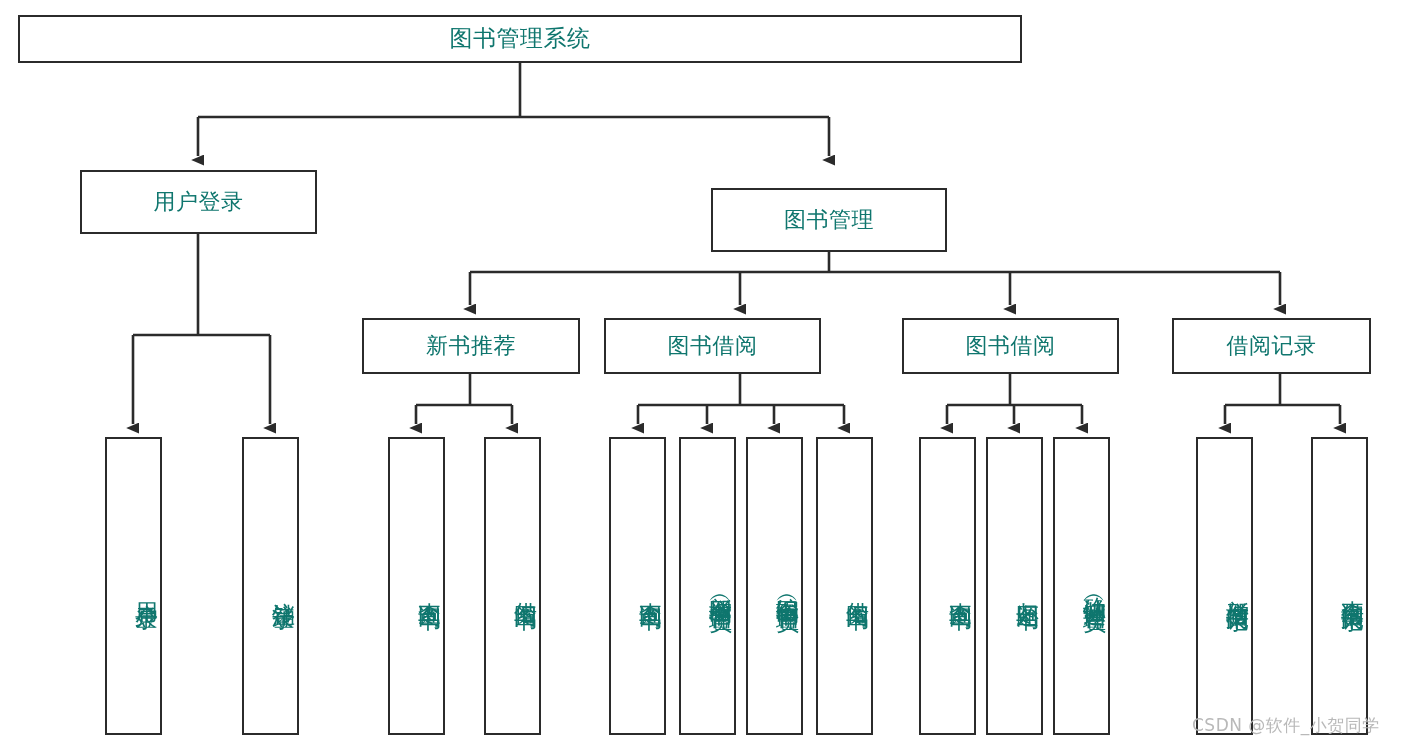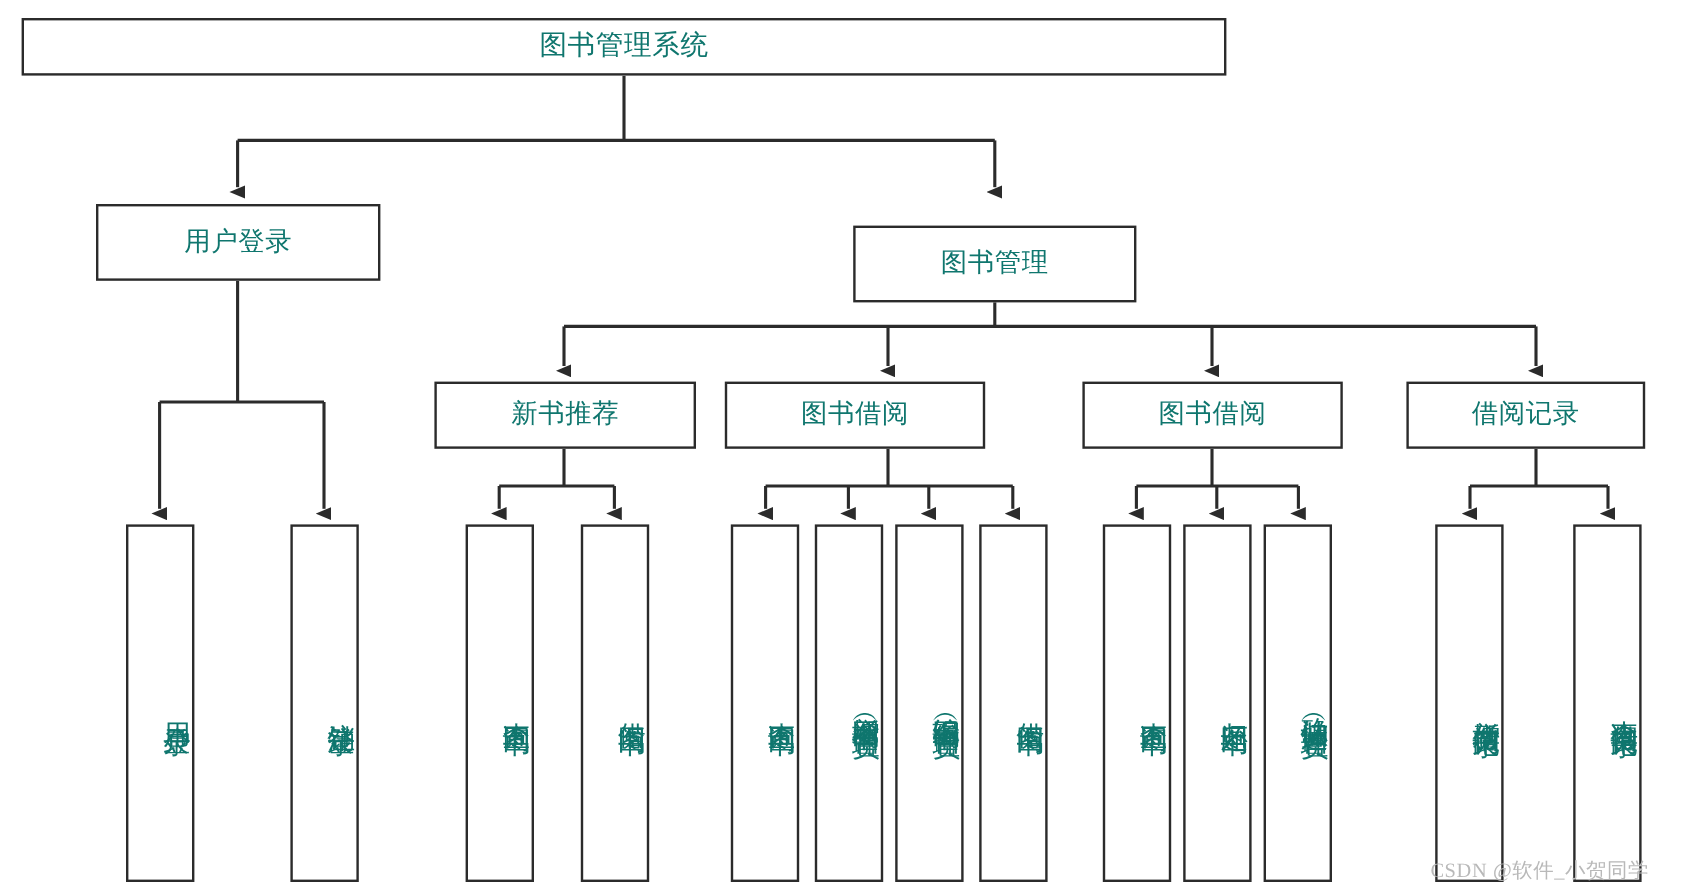--- a/index.html
+++ b/index.html
@@ -186,15 +186,15 @@
     <span class="vlabel">确认归还（管理员）</span>
   </div>
 
   <div class="node node-v" style="left:1196px; top:437px; width:57px; height:298px;">
     <span class="vlabel">新增借阅记录</span>
   </div>
   <div class="node node-v" style="left:1311px; top:437px; width:57px; height:298px;">
     <span class="vlabel">查询借阅记录</span>
   </div>
 
-  <div class="watermark" style="left:1192px; top:714px;font-family:Liberation Serif, serif;">CSDN @软件_小贺同学</div>
+  <div class="watermark" style="left:1192px; top:714px;">CSDN @软件_小贺同学</div>
 
 </div>
 
 </body></html>

